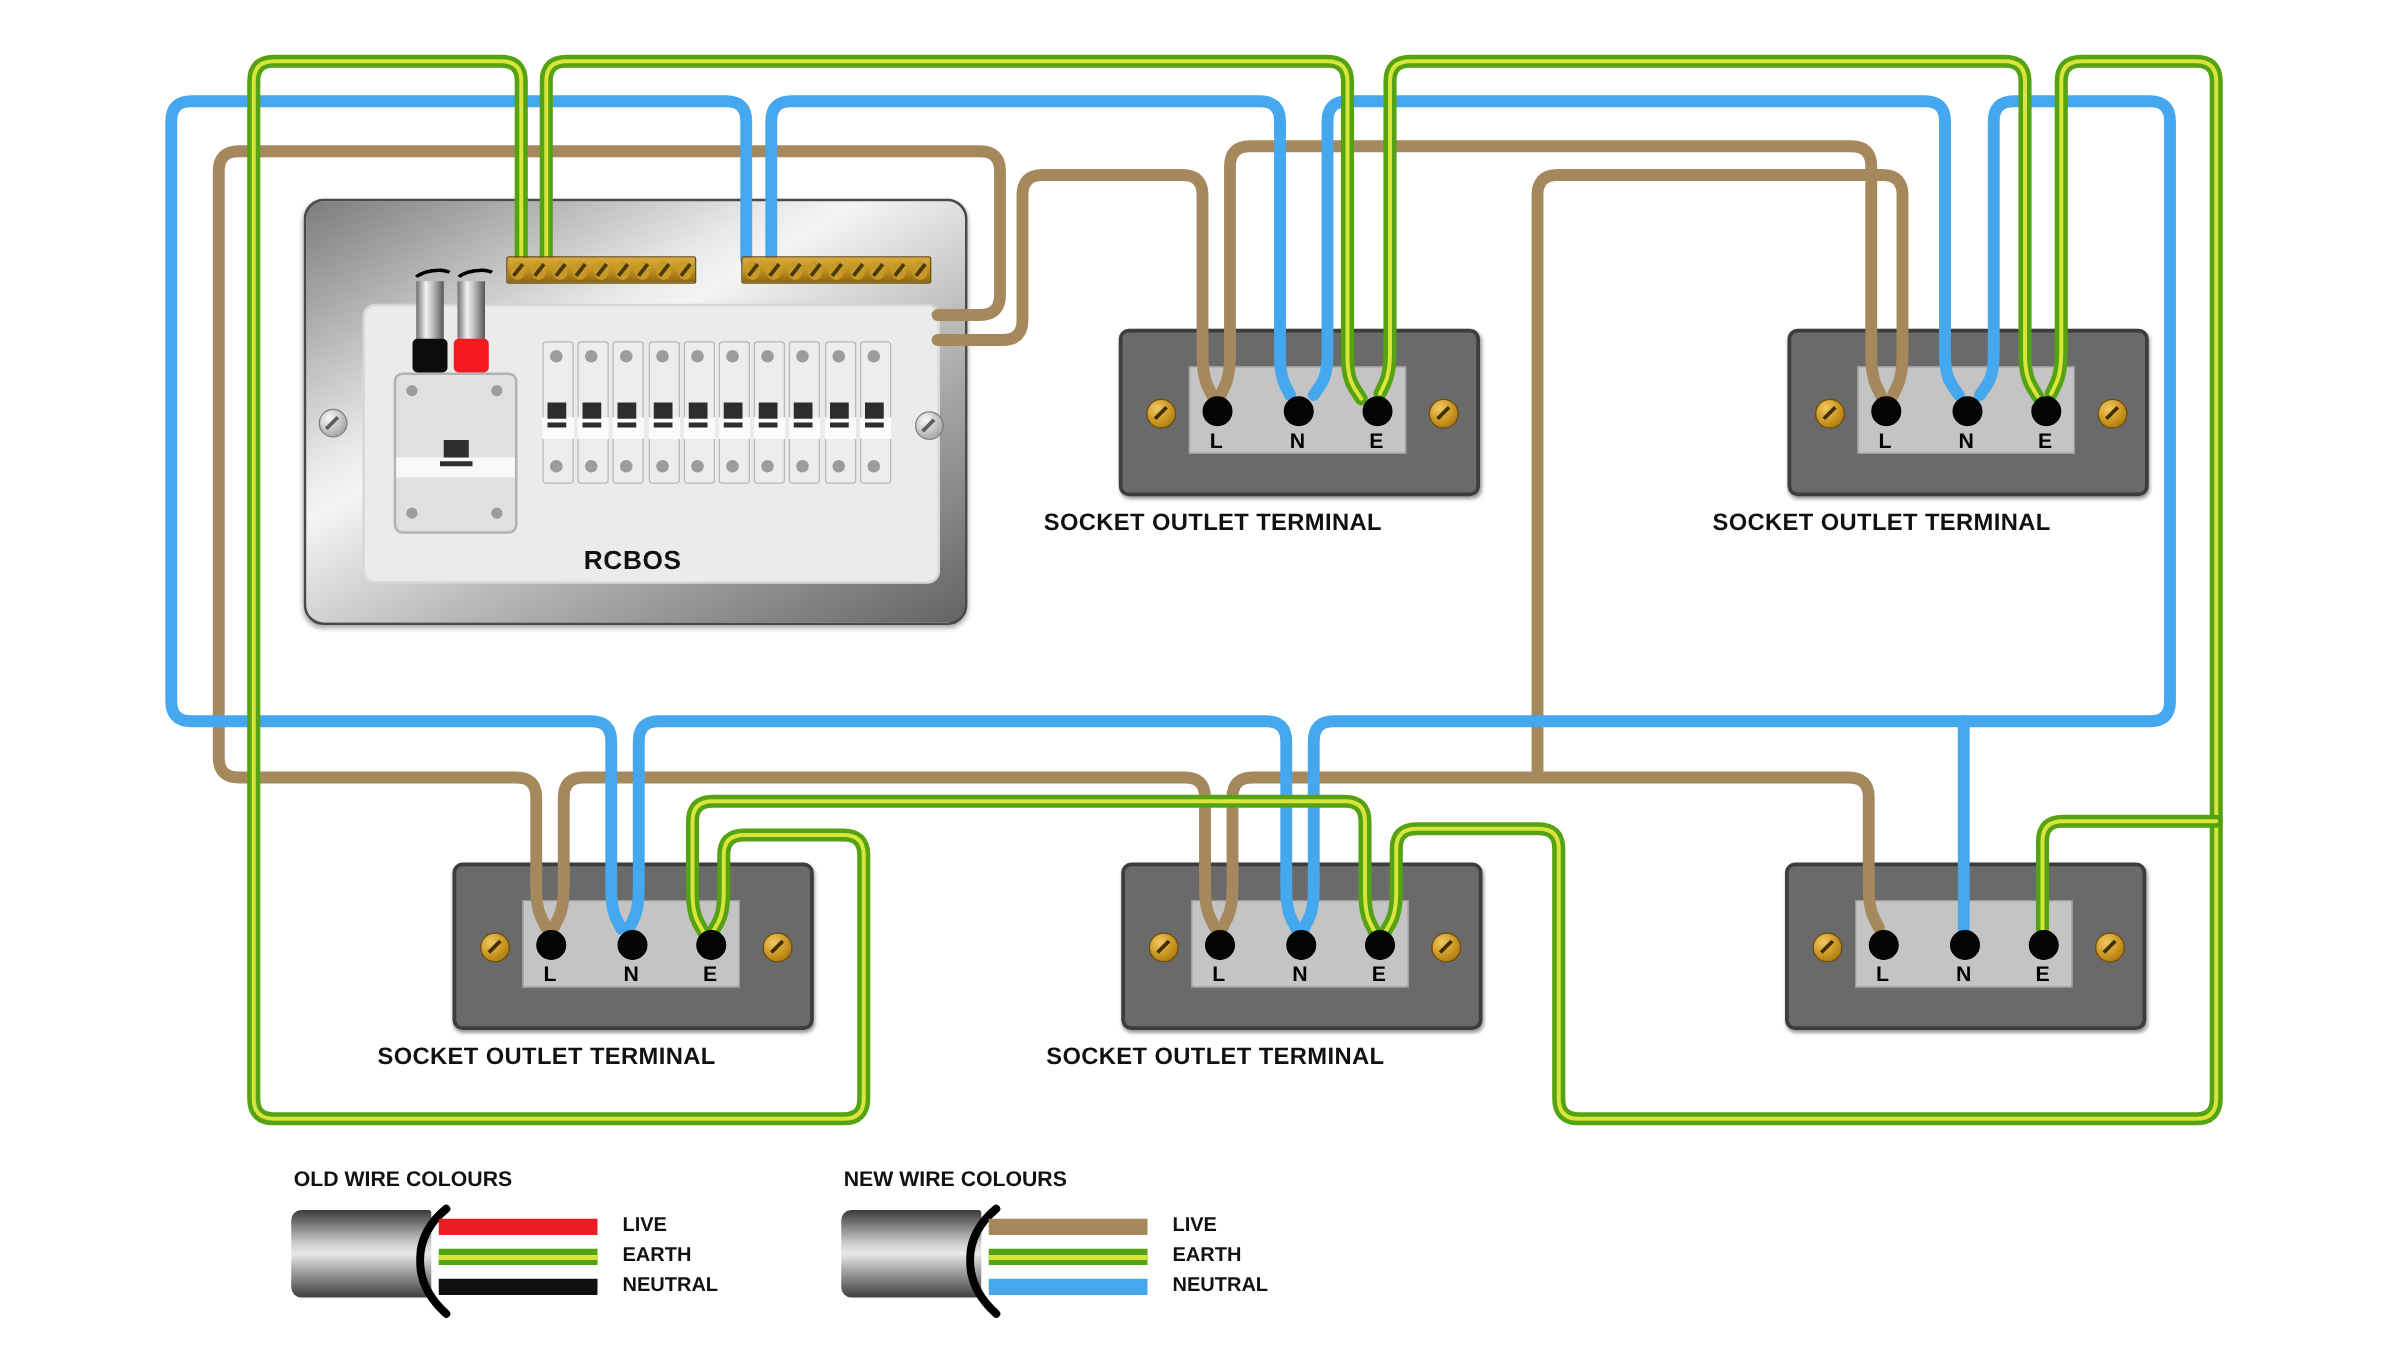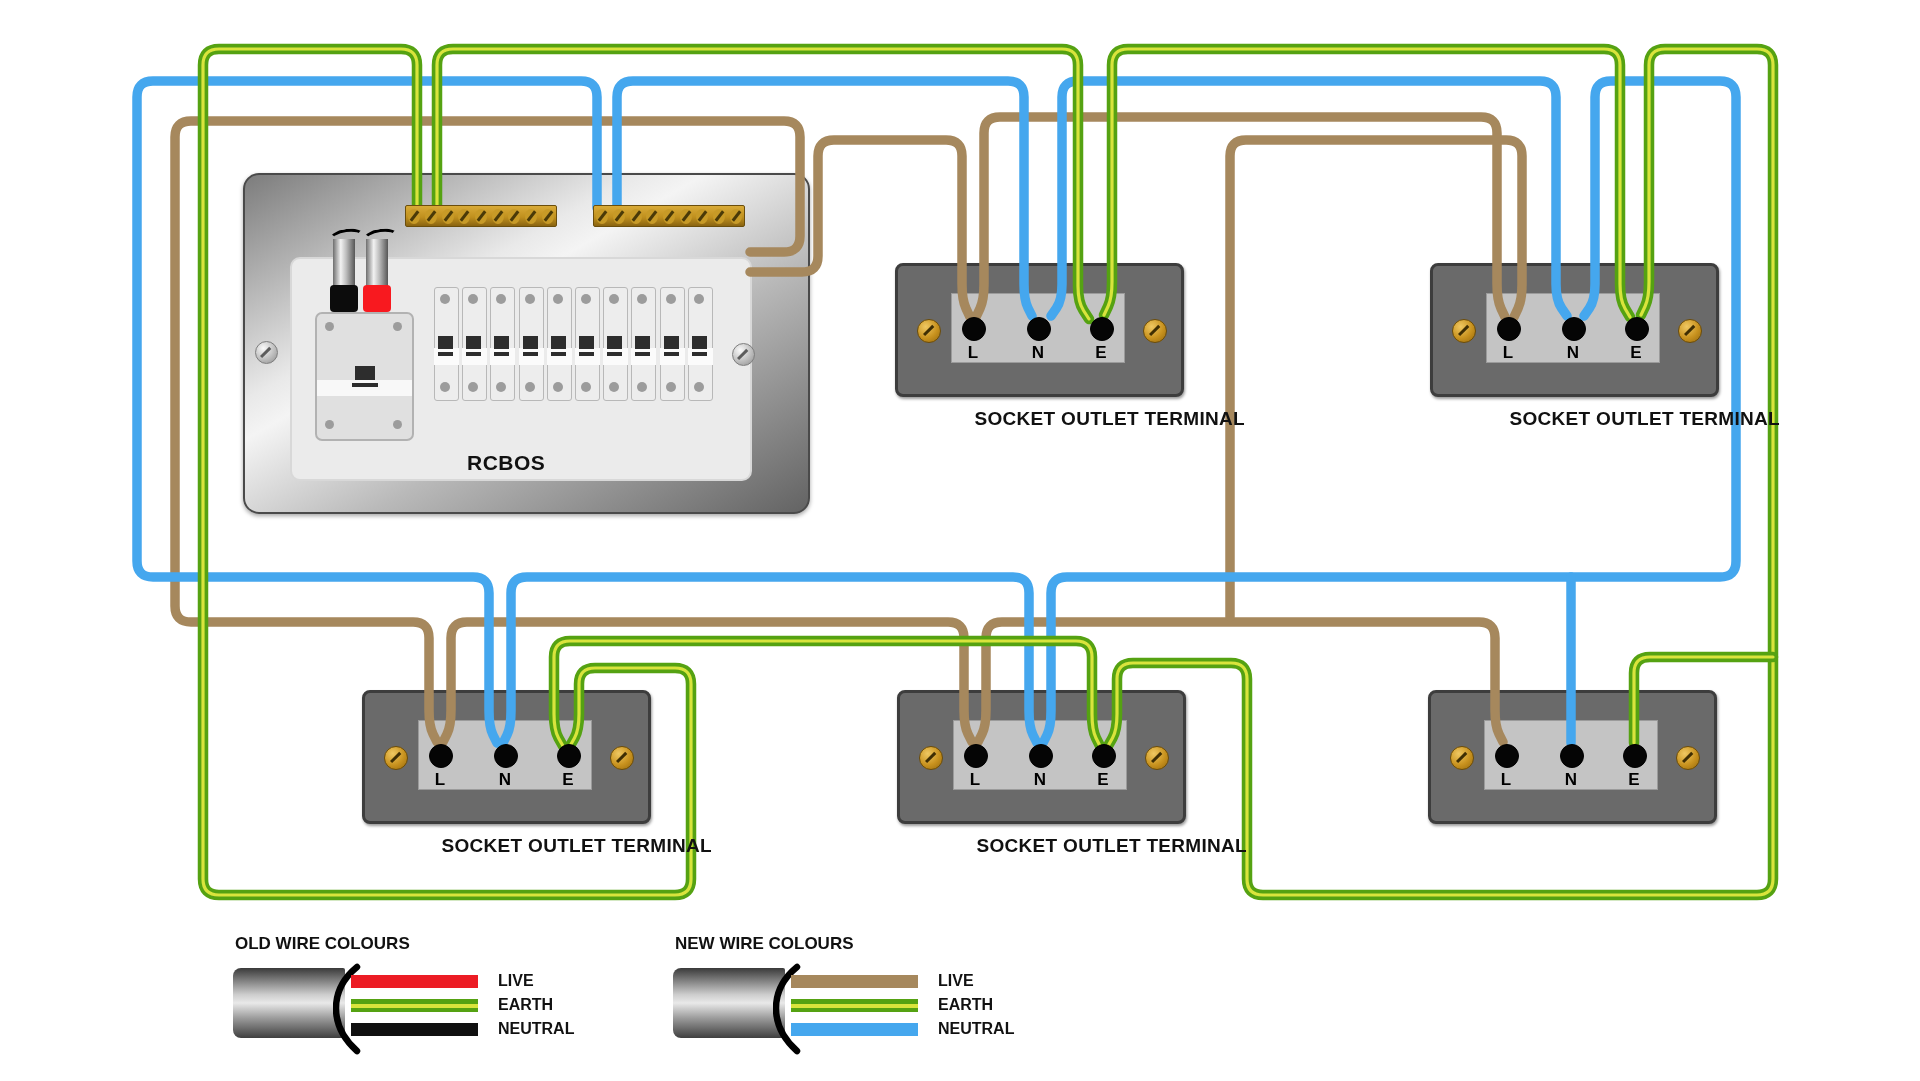--- a/index.html
+++ b/index.html
@@ -40,21 +40,21 @@
   .mcb .band{left:-1px;width:23px;height:17px;top:60px;background:#fbfbfb;border-left:1px solid #fbfbfb;border-right:1px solid #fbfbfb;}
   .mcb .tg{left:3px;top:48px;width:15px;height:13px;background:#2d2d2d;}
   .mcb .tg2{left:3px;top:64px;width:15px;height:3.5px;background:#2d2d2d;}
 
   
   .socket{position:absolute;width:283px;height:128px;background:#6a6a6a;border:3px solid #3d3d3d;border-radius:8px;z-index:1;box-shadow:1px 2px 3px rgba(0,0,0,.4);}
   .spanel{position:absolute;left:53px;top:27px;width:172px;height:68px;background:#c4c4c4;border:1px solid #9b9b9b;}
   .sscrew{position:absolute;width:22px;height:22px;border-radius:50%;border:1px solid #6d4d08;
         background:radial-gradient(circle at 35% 30%,#f0c862,#c8921e 55%,#96690d);}
   .sscrew::after{content:"";position:absolute;left:4px;top:9px;width:13px;height:2.5px;background:#3f2e03;transform:rotate(-45deg);}
-  .slabel{position:absolute;z-index:3;font-size:19px;font-weight:700;color:#111;text-align:right;letter-spacing:.3px;line-height:26px;white-space:pre-line;}
+  .slabel{position:absolute;z-index:3;font-size:19px;font-weight:700;color:#111;text-align:left;letter-spacing:.3px;line-height:26px;white-space:pre-line;}
 
   .tdot{position:absolute;z-index:4;width:22px;height:22px;border-radius:50%;background:#050505;border:1px solid #000;}
   .tletter{position:absolute;z-index:4;font-size:17px;font-weight:700;color:#000;text-align:center;width:30px;}
 
   
   .legend{position:absolute;z-index:1;}
   .ltitle{position:absolute;top:0;left:2px;font-size:17px;color:#111;}
   .ltitle .strong{font-weight:900;}
   .ltitle .rest{font-weight:700;}
   .cable{position:absolute;left:0;top:34px;width:112px;height:70px;border-radius:8px 2px 2px 8px;
@@ -87,21 +87,21 @@
       <path d="M563 746 L558.5 738 Q554 730 554 714 L554 657 Q554 641 570 641 L1076 641 Q1092 641 1092 657 L1092 714 Q1092 730 1096 738 L1100 746" fill="none" stroke="#D9E43C" stroke-width="3.2" stroke-linecap="round"></path>
       <path d="M1108 746 L1112.5 738 Q1117 730 1117 714 L1117 679 Q1117 663 1133 663 L1231 663 Q1247 663 1247 679 L1247 879 Q1247 895 1263 895 L1757 895 Q1773 895 1773 879 L1773 65 Q1773 49 1757 49 L1665 49 Q1649 49 1649 65 L1649 282 Q1649 298 1645 306.5 L1641 315" fill="none" stroke="#55A212" stroke-width="10.5" stroke-linecap="round"></path>
       <path d="M1108 746 L1112.5 738 Q1117 730 1117 714 L1117 679 Q1117 663 1133 663 L1231 663 Q1247 663 1247 679 L1247 879 Q1247 895 1263 895 L1757 895 Q1773 895 1773 879 L1773 65 Q1773 49 1757 49 L1665 49 Q1649 49 1649 65 L1649 282 Q1649 298 1645 306.5 L1641 315" fill="none" stroke="#D9E43C" stroke-width="3.2" stroke-linecap="round"></path>
       <path d="M1630 317 L1625 308.5 Q1620 300 1620 284 L1620 65 Q1620 49 1604 49 L1128 49 Q1112 49 1112 65 L1112 282 Q1112 298 1108 306.5 L1104 315" fill="none" stroke="#55A212" stroke-width="10.5" stroke-linecap="round"></path>
       <path d="M1630 317 L1625 308.5 Q1620 300 1620 284 L1620 65 Q1620 49 1604 49 L1128 49 Q1112 49 1112 65 L1112 282 Q1112 298 1108 306.5 L1104 315" fill="none" stroke="#D9E43C" stroke-width="3.2" stroke-linecap="round"></path>
       <path d="M1089 319 L1083.5 310.5 Q1078 302 1078 286 L1078 65 Q1078 49 1062 49 L453 49 Q437 49 437 65 L437 208" fill="none" stroke="#55A212" stroke-width="10.5" stroke-linecap="round"></path>
       <path d="M1089 319 L1083.5 310.5 Q1078 302 1078 286 L1078 65 Q1078 49 1062 49 L453 49 Q437 49 437 65 L437 208" fill="none" stroke="#D9E43C" stroke-width="3.2" stroke-linecap="round"></path>
       <path d="M1634 743 L1634 673 Q1634 657 1650 657 L1773 657" fill="none" stroke="#55A212" stroke-width="10.5" stroke-linecap="round"></path>
       <path d="M1634 743 L1634 673 Q1634 657 1650 657 L1773 657" fill="none" stroke="#D9E43C" stroke-width="3.2" stroke-linecap="round"></path>
     </svg>
-<div class="unit" style="left: 243px; top: 173px; width: 527px; height: 337px; padding-left: 36px;">
+<div class="unit" style="left: 243px; top: 159px; width: 527px; height: 337px;">
       <div class="unit-panel" style="left: 45px; top: 82px; width: 458px; height: 220px;"></div>
       <div class="uscrew" style="left: 10px; top: 166px;"></div>
       <div class="uscrew" style="left: 487px; top: 168px;"></div>
       <div class="mswitch" style="left: 70px; top: 137px; width: 95px; height: 125px;">
         <div class="rivet" style="left: 8px; top: 8px;"></div>
         <div class="rivet" style="left: 76px; top: 8px;"></div>
         <div class="rivet" style="left: 8px; top: 106px;"></div>
         <div class="rivet" style="left: 76px; top: 106px;"></div>
         <div class="mband" style="top: 66px;"></div>
         <div class="mtoggle" style="left: 38px; top: 52px; width: 20px; height: 14px;"></div>

